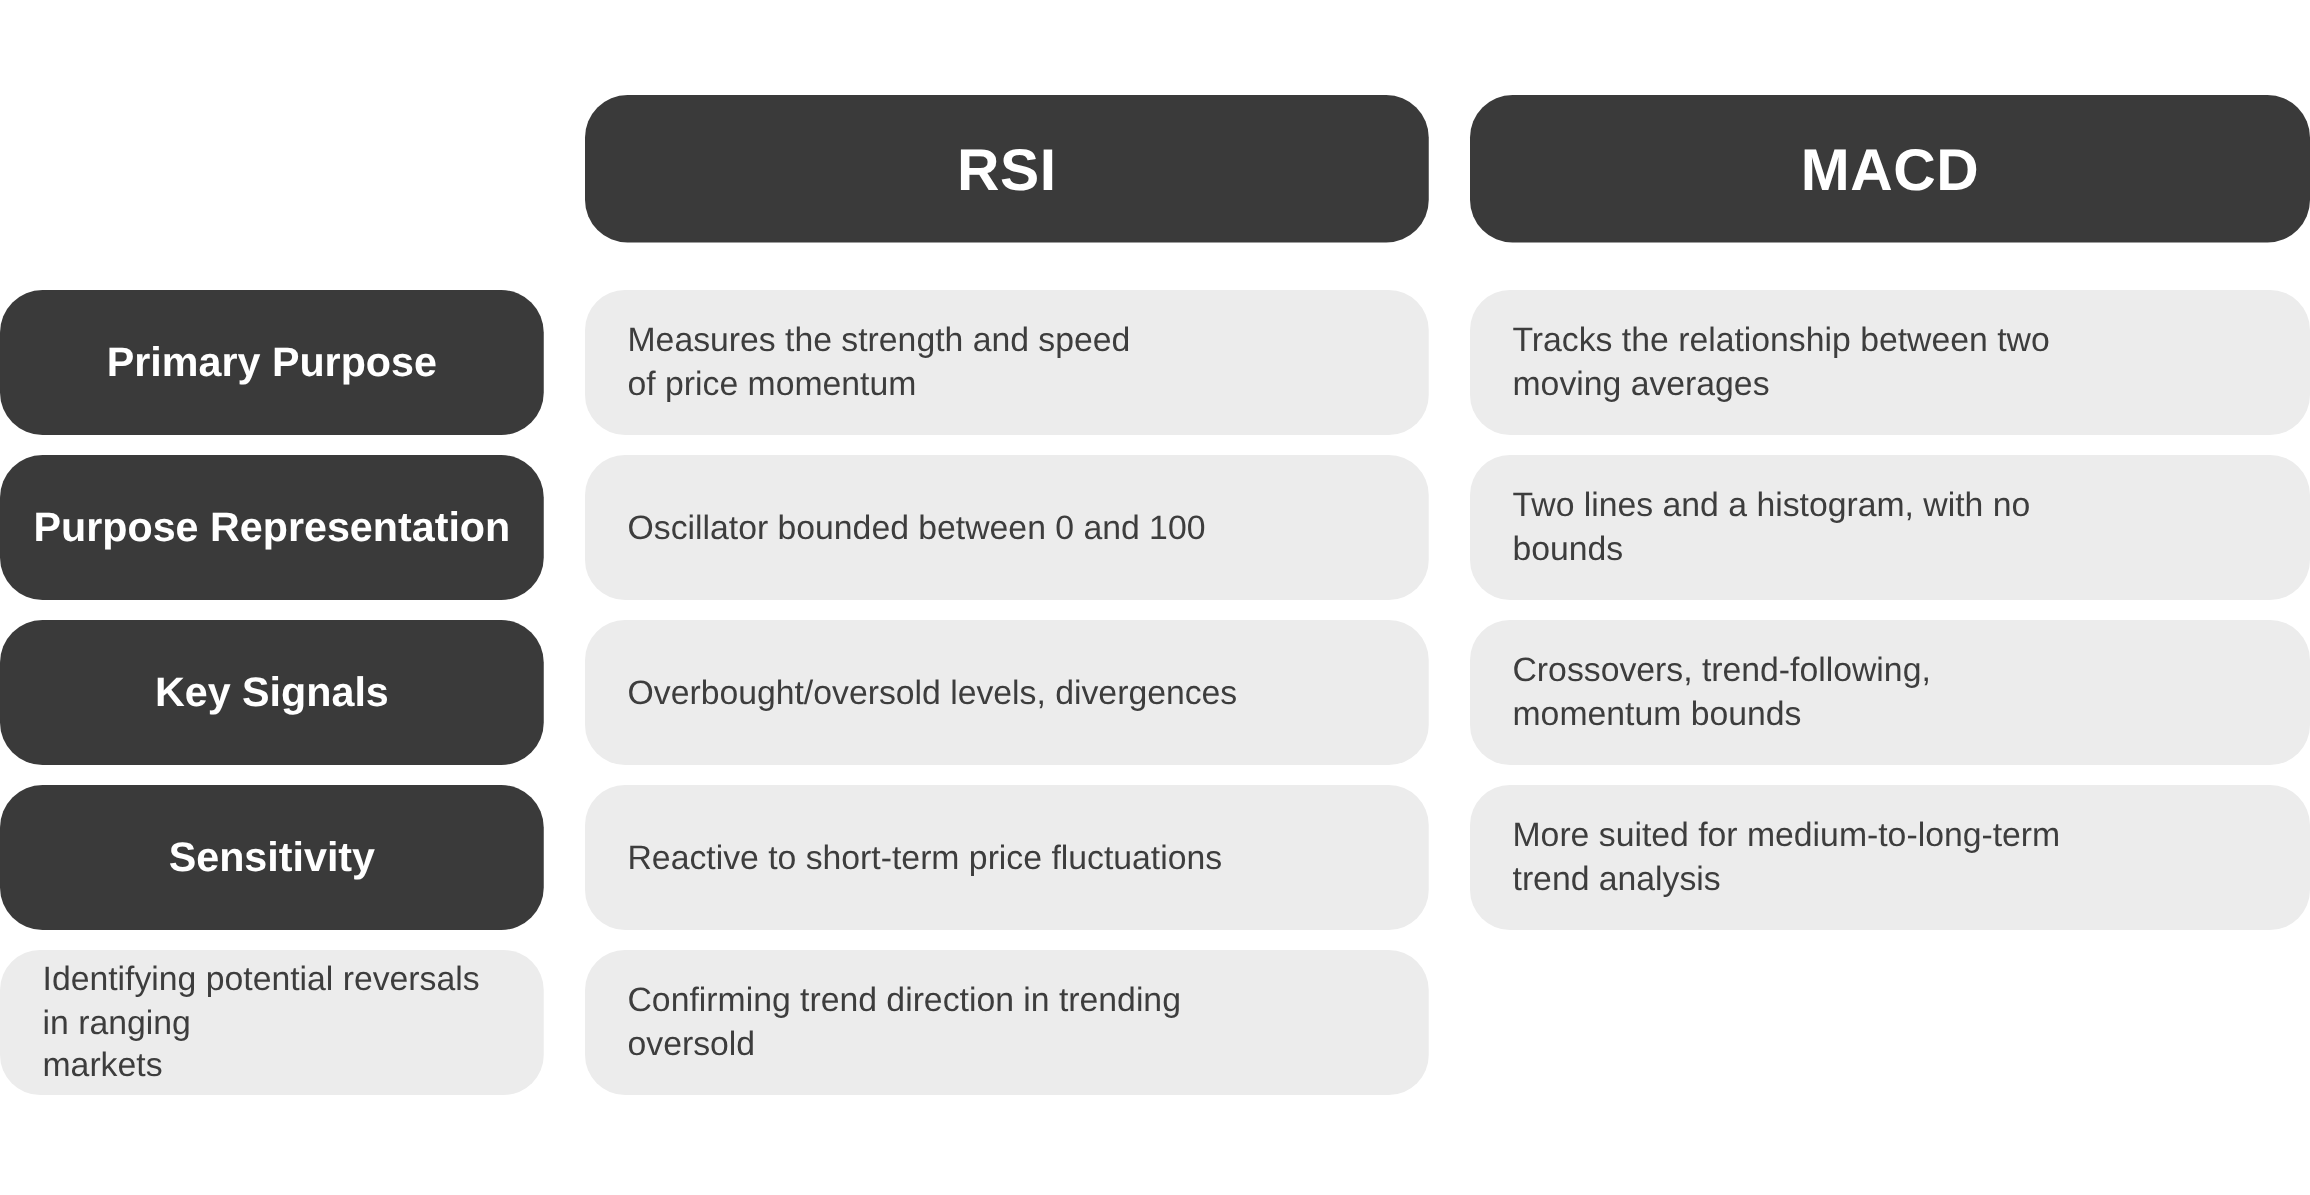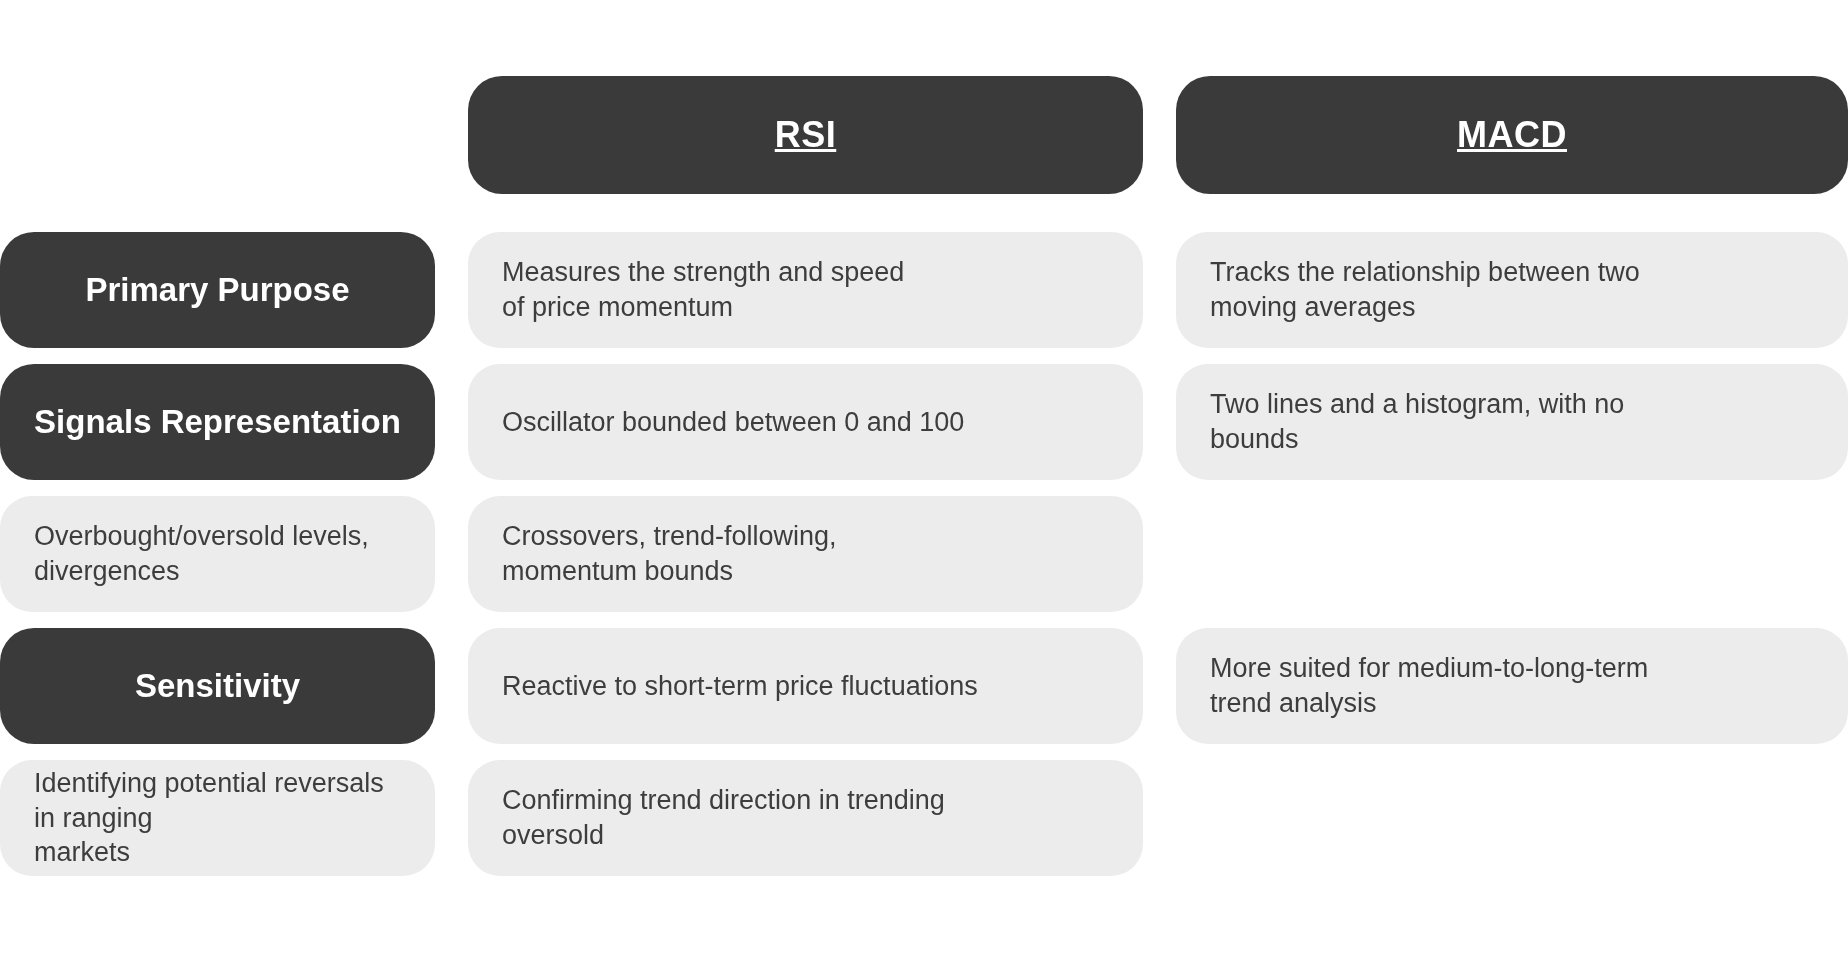--- a/index.html
+++ b/index.html
@@ -13,21 +13,21 @@
   html,body{width:1848px;height:956px;background:var(--bg);overflow:hidden;
     font-family:"Liberation Sans","DejaVu Sans",sans-serif;}
   .canvas{position:absolute;top:0;left:0;width:1848px;height:956px;background:var(--bg);}
   .table-wrap{position:absolute;top:76px;left:0;width:1848px;}
   .grid{display:grid;grid-template-columns:435px 675px 672px;column-gap:33px;}
   .header-grid{margin-bottom:38px;}
   .header-grid>div{height:118px;}
   .rows{display:flex;flex-direction:column;gap:16px;}
   .row>div{height:116px;}
   .pill{background:var(--dark);border-radius:34px;display:flex;align-items:center;justify-content:center;}
-  .pill.header-pill{color:var(--header-text);font-size:36px;font-weight:700;letter-spacing:0.5px;text-decoration:underline;}
+  .pill.header-pill{color:var(--header-text);font-size:47px;font-weight:700;letter-spacing:0.5px;}
   .pill.label-pill{color:var(--header-text);font-size:33px;font-weight:700;text-align:center;padding:0 20px;line-height:1.2;}
   .cell{background:var(--light);border-radius:32px;display:flex;align-items:center;
     color:var(--cell-text);font-size:27px;font-weight:400;line-height:1.28;
     padding:0 30px 0 34px;white-space:pre-line;}
   .spacer{background:transparent;}
 </style>
 </head>
 <body>
 
 <div class="canvas">
@@ -43,27 +43,28 @@
 
       <div class="grid row">
         <div class="pill label-pill">Primary Purpose</div>
         <div class="cell">Measures the strength and speed
 of price momentum</div>
         <div class="cell">Tracks the relationship between two
 moving averages</div>
       </div>
 
       <div class="grid row">
-        <div class="pill label-pill">Signals Representation</div>
+        <div class="pill label-pill">Purpose Representation</div>
         <div class="cell">Oscillator bounded between 0 and 100</div>
         <div class="cell">Two lines and a histogram, with no
 bounds</div>
       </div>
 
       <div class="grid row">
+        <div class="pill label-pill">Key Signals</div>
         <div class="cell">Overbought/oversold levels, divergences</div>
         <div class="cell">Crossovers, trend-following,
 momentum bounds</div>
       </div>
 
       <div class="grid row">
         <div class="pill label-pill">Sensitivity</div>
         <div class="cell">Reactive to short-term price fluctuations</div>
         <div class="cell">More suited for medium-to-long-term
 trend analysis</div>

